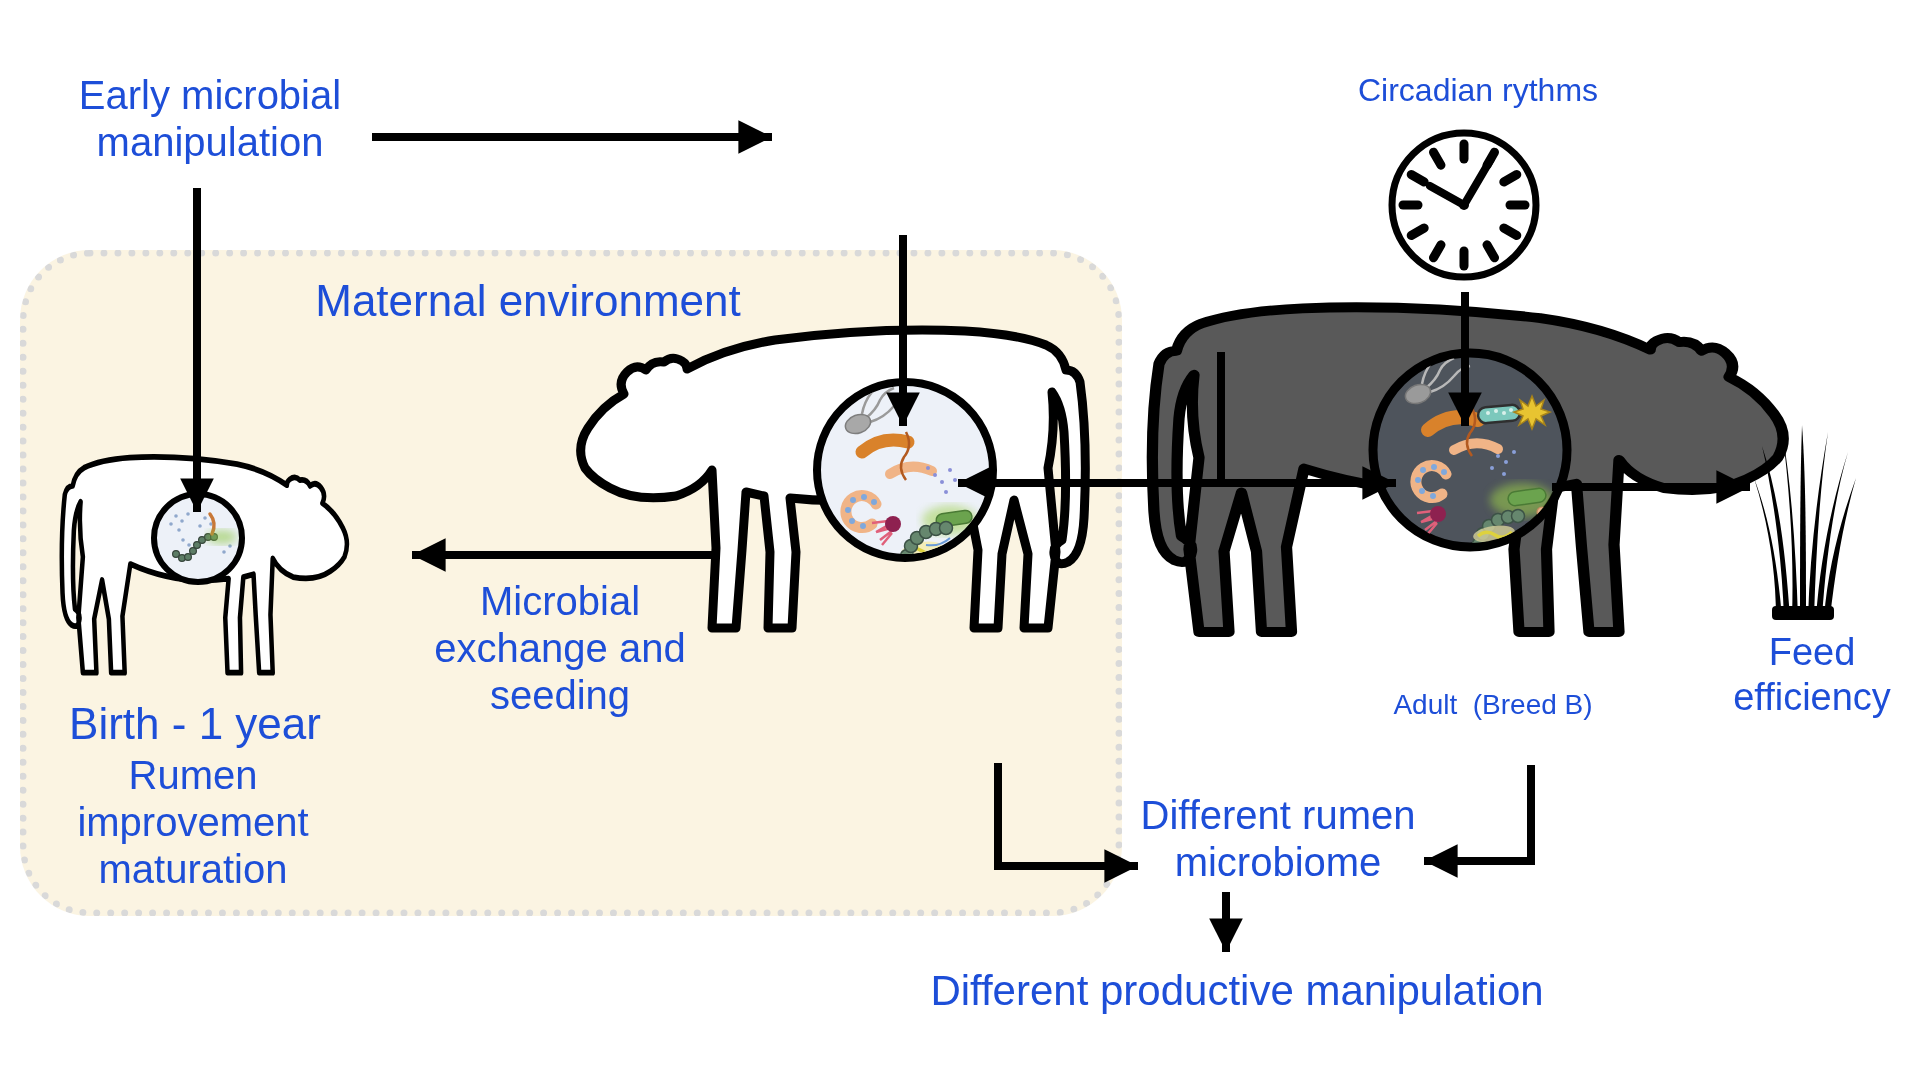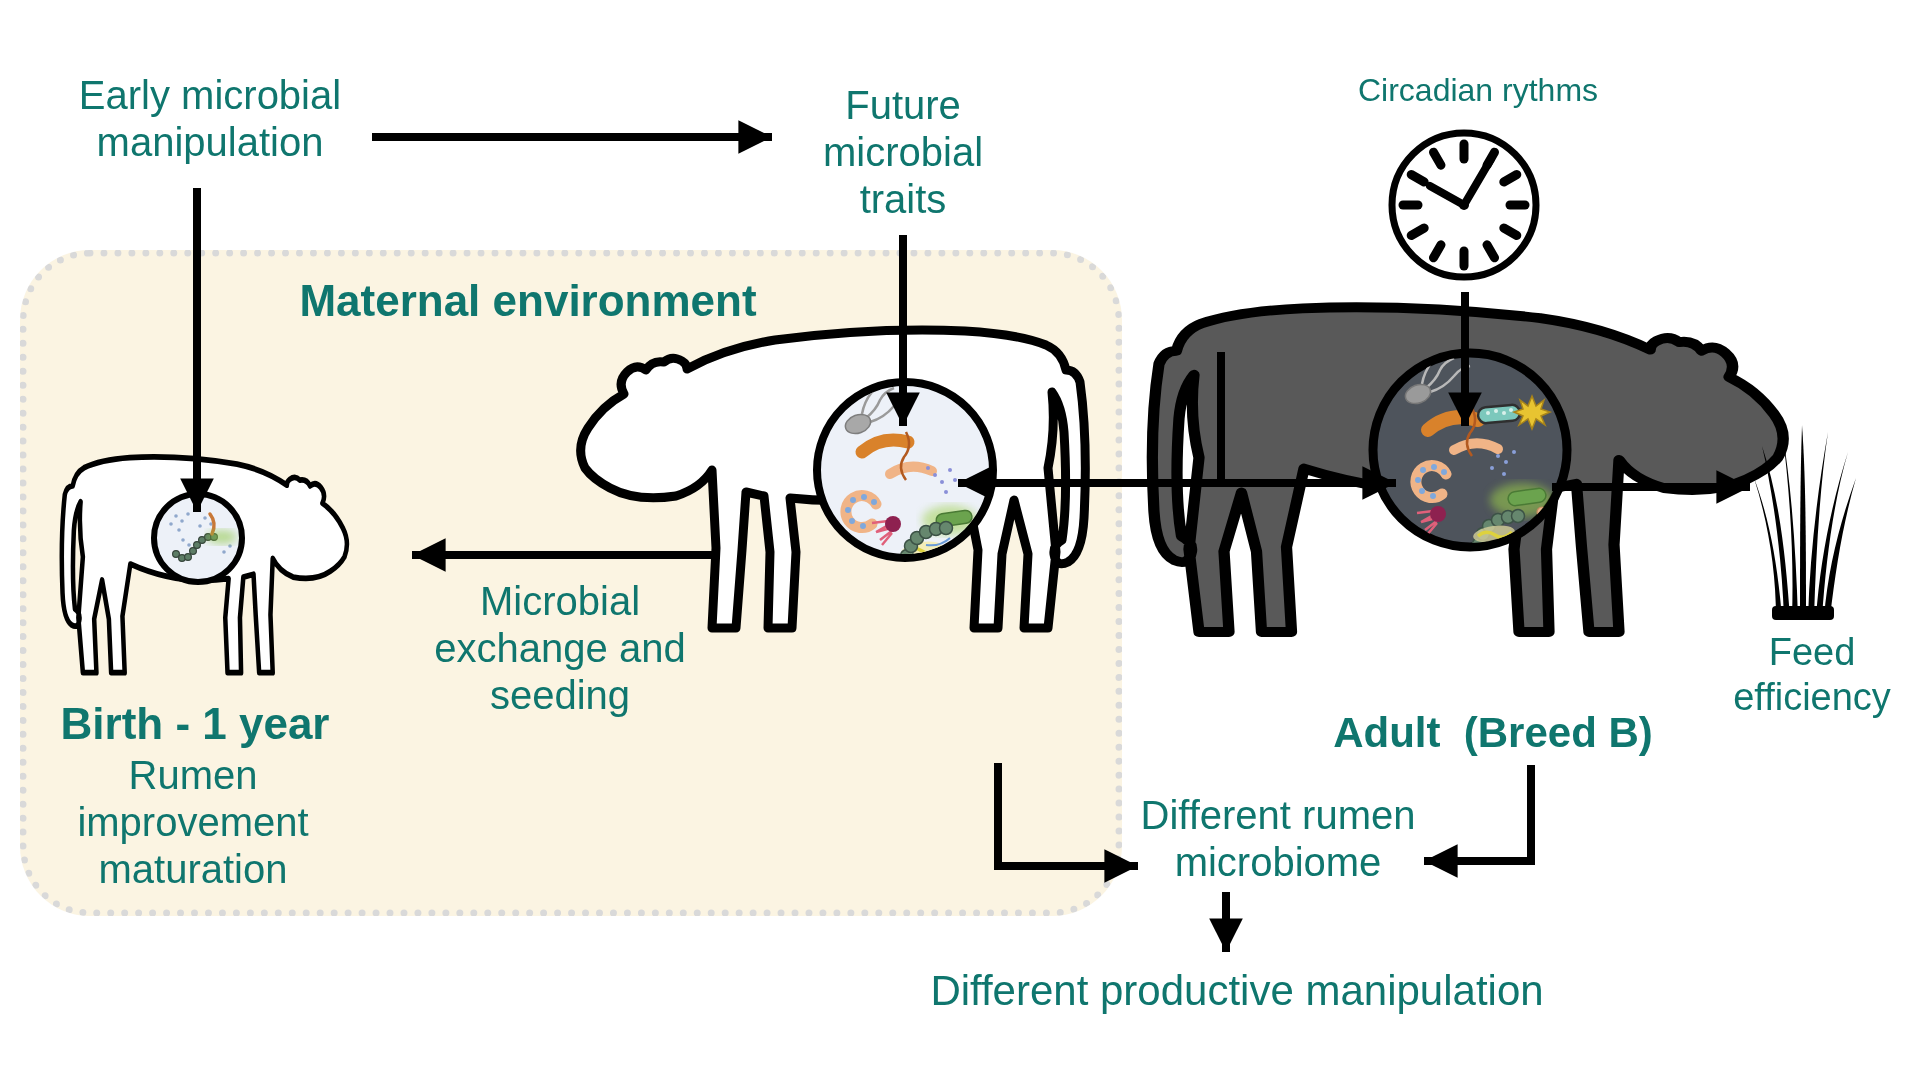--- a/index.html
+++ b/index.html
@@ -2,22 +2,22 @@
 <html><head>
 <meta charset="utf-8">
 <style>
   html,body{margin:0;padding:0;background:#ffffff;}
   .canvas{position:relative;width:1920px;height:1080px;background:#ffffff;overflow:hidden;
           font-family:"Liberation Sans",sans-serif;}
   .maternal-box{position:absolute;left:20px;top:250px;width:1102px;height:666px;
                 background:#fbf4e2;border:7px dotted #d9d9d9;border-radius:70px;box-sizing:border-box;}
   svg.art{position:absolute;left:0;top:0;width:1920px;height:1080px;}
   .lbl{position:absolute;transform:translateX(-50%);text-align:center;white-space:pre-line;
-       color:#0f766e;line-height:1.18;}
-  .bold{font-weight:bold;}
+       color:#1d4ed8;line-height:1.18;}
+  .bold{font-weight:normal;}
 </style>
 </head>
 <body>
 
 <div class="canvas">
 
   <div class="maternal-box"></div>
 
   <svg class="art" viewBox="0 0 1920 1080">
     <defs>
@@ -276,32 +276,29 @@
       <line x1="1552" y1="487" x2="1750" y2="487" marker-end="url(#mA)"></line>
       <line x1="1465" y1="292" x2="1465" y2="426" marker-end="url(#mA)"></line>
       <path d="M998 763 L998 866 L1138 866" marker-end="url(#mA)"></path>
       <path d="M1531 765 L1531 861 L1424 861" marker-end="url(#mA)"></path>
       <line x1="1226" y1="892" x2="1226" y2="952" marker-end="url(#mA)"></line>
     </g>
   </svg>
 
   <div class="lbl" style="left:210px;top:72px;font-size:40px;">Early microbial
 manipulation</div>
-  <div class="lbl" style="left:903px;top:82px;font-size:40px;">Future
-microbial
-traits</div>
   <div class="lbl bold" style="left:528px;top:275px;font-size:44px;">Maternal environment</div>
   <div class="lbl" style="left:1478px;top:72px;font-size:32px;">Circadian rythms</div>
   <div class="lbl bold" style="left:195px;top:698px;font-size:44px;">Birth - 1 year</div>
   <div class="lbl" style="left:193px;top:752px;font-size:40px;">Rumen
 improvement
 maturation</div>
   <div class="lbl" style="left:560px;top:578px;font-size:40px;">Microbial
 exchange and
 seeding</div>
-  <div class="lbl bold" style="left:1493px;top:708px;font-size:42px;text-align:right;">Adult&nbsp; (Breed B)</div>
+  <div class="lbl bold" style="left:1493px;top:688px;font-size:28px;text-align:right;">Adult&nbsp; (Breed B)</div>
   <div class="lbl" style="left:1812px;top:630px;font-size:38px;">Feed
 efficiency</div>
   <div class="lbl" style="left:1278px;top:792px;font-size:40px;">Different rumen
 microbiome</div>
   <div class="lbl" style="left:1237px;top:966px;font-size:42px;">Different productive manipulation</div>
 
 </div>
 
 </body></html>

